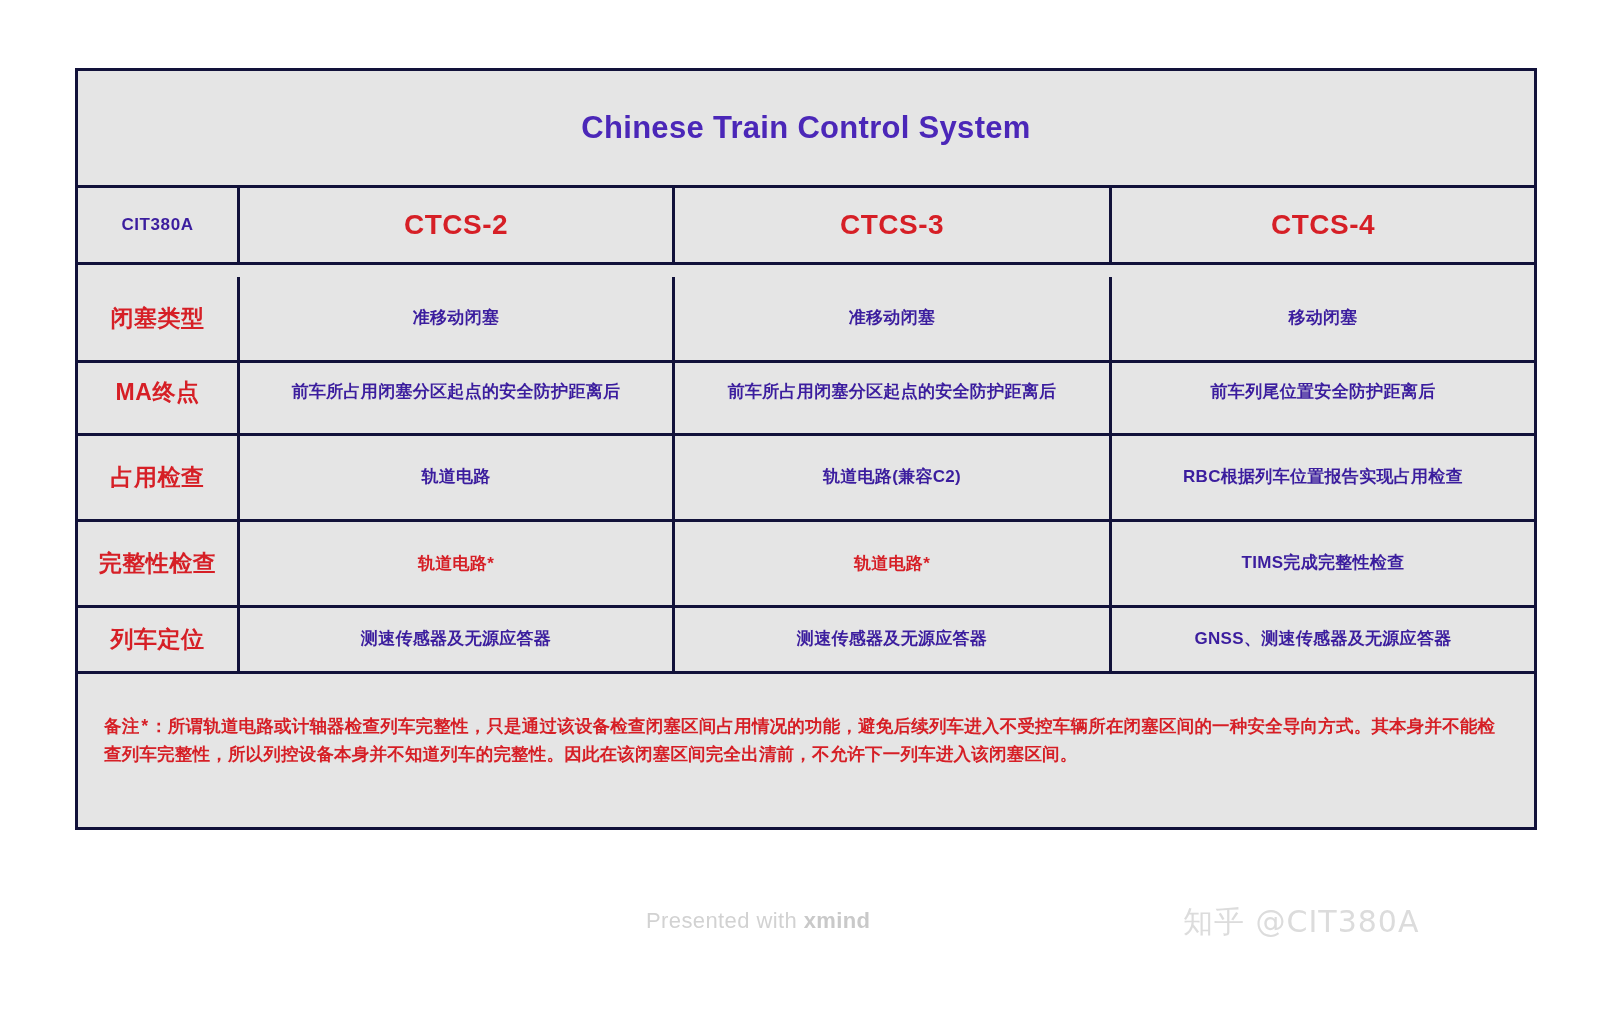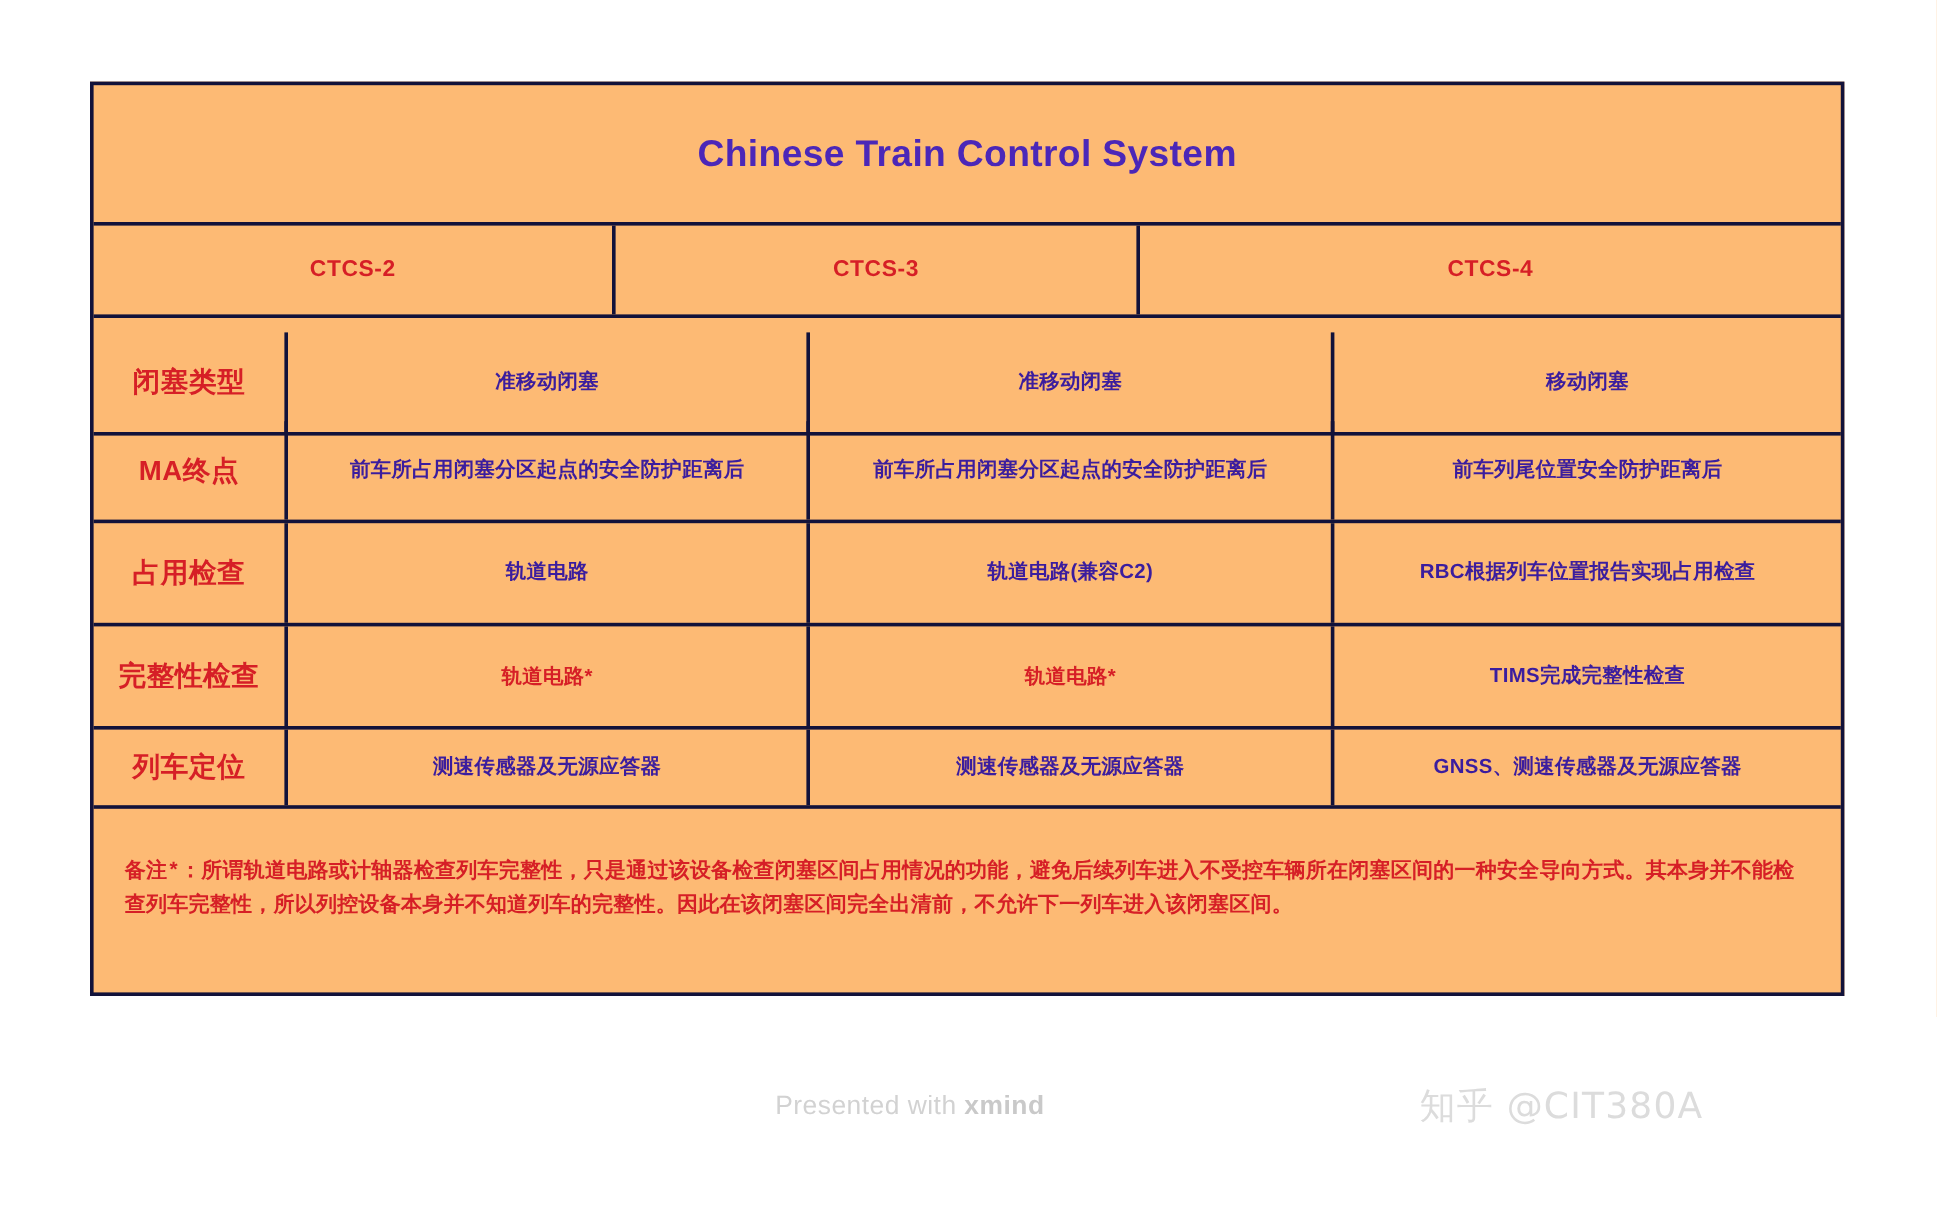--- a/index.html
+++ b/index.html
@@ -11,21 +11,21 @@
   }
   .stage{position:absolute;inset:0;}
 
   
   .ctcs-table{
     position:absolute;
     left:75px;top:68px;
     width:1462px;height:762px;
     border:3px solid #12123a;
     box-sizing:border-box;
-    background:#fdba74;
+    background:#e5e5e5;
   }
 
   
   .title-band{
     position:absolute;left:0;top:0;
     width:100%;height:117px;
     border-bottom:3px solid #12123a;
     box-sizing:border-box;
     display:flex;align-items:center;justify-content:center;
   }
@@ -58,21 +58,21 @@
   .c-2{width:435px;flex:0 0 435px;}
   .c-3{width:437px;flex:0 0 437px;}
   .c-4{flex:1 1 auto;}
 
   
   .hdr-row{top:117px;height:77px;}
   .hdr-brand{
     color:#3B1D9E;font-size:17px;font-weight:bold;letter-spacing:.6px;
   }
   .hdr-sys{
-    color:#D61F26;font-size:19px;font-weight:bold;letter-spacing:.5px;
+    color:#D61F26;font-size:28px;font-weight:bold;letter-spacing:.5px;
   }
 
   
   .body-row{height:86px;}
   .r1{top:206px;}
   .r2{top:280px;height:85px;}
   .r3{top:365px;height:86px;}
   .r4{top:451px;height:86px;}
   .r5{top:537px;height:66px;border-bottom:3px solid #12123a;}
 
@@ -120,20 +120,23 @@
 
 <div class="stage">
 
   <div class="ctcs-table">
 
     <div class="title-band">
       <span class="title-text">Chinese Train Control System</span>
     </div>
 
     <div class="row hdr-row">
+      <div class="cell c-label">
+        <span class="hdr-brand">CIT380A</span>
+      </div>
       <div class="cell c-2">
         <span class="hdr-sys">CTCS-2</span>
       </div>
       <div class="cell c-3">
         <span class="hdr-sys">CTCS-3</span>
       </div>
       <div class="cell c-4">
         <span class="hdr-sys">CTCS-4</span>
       </div>
     </div>

